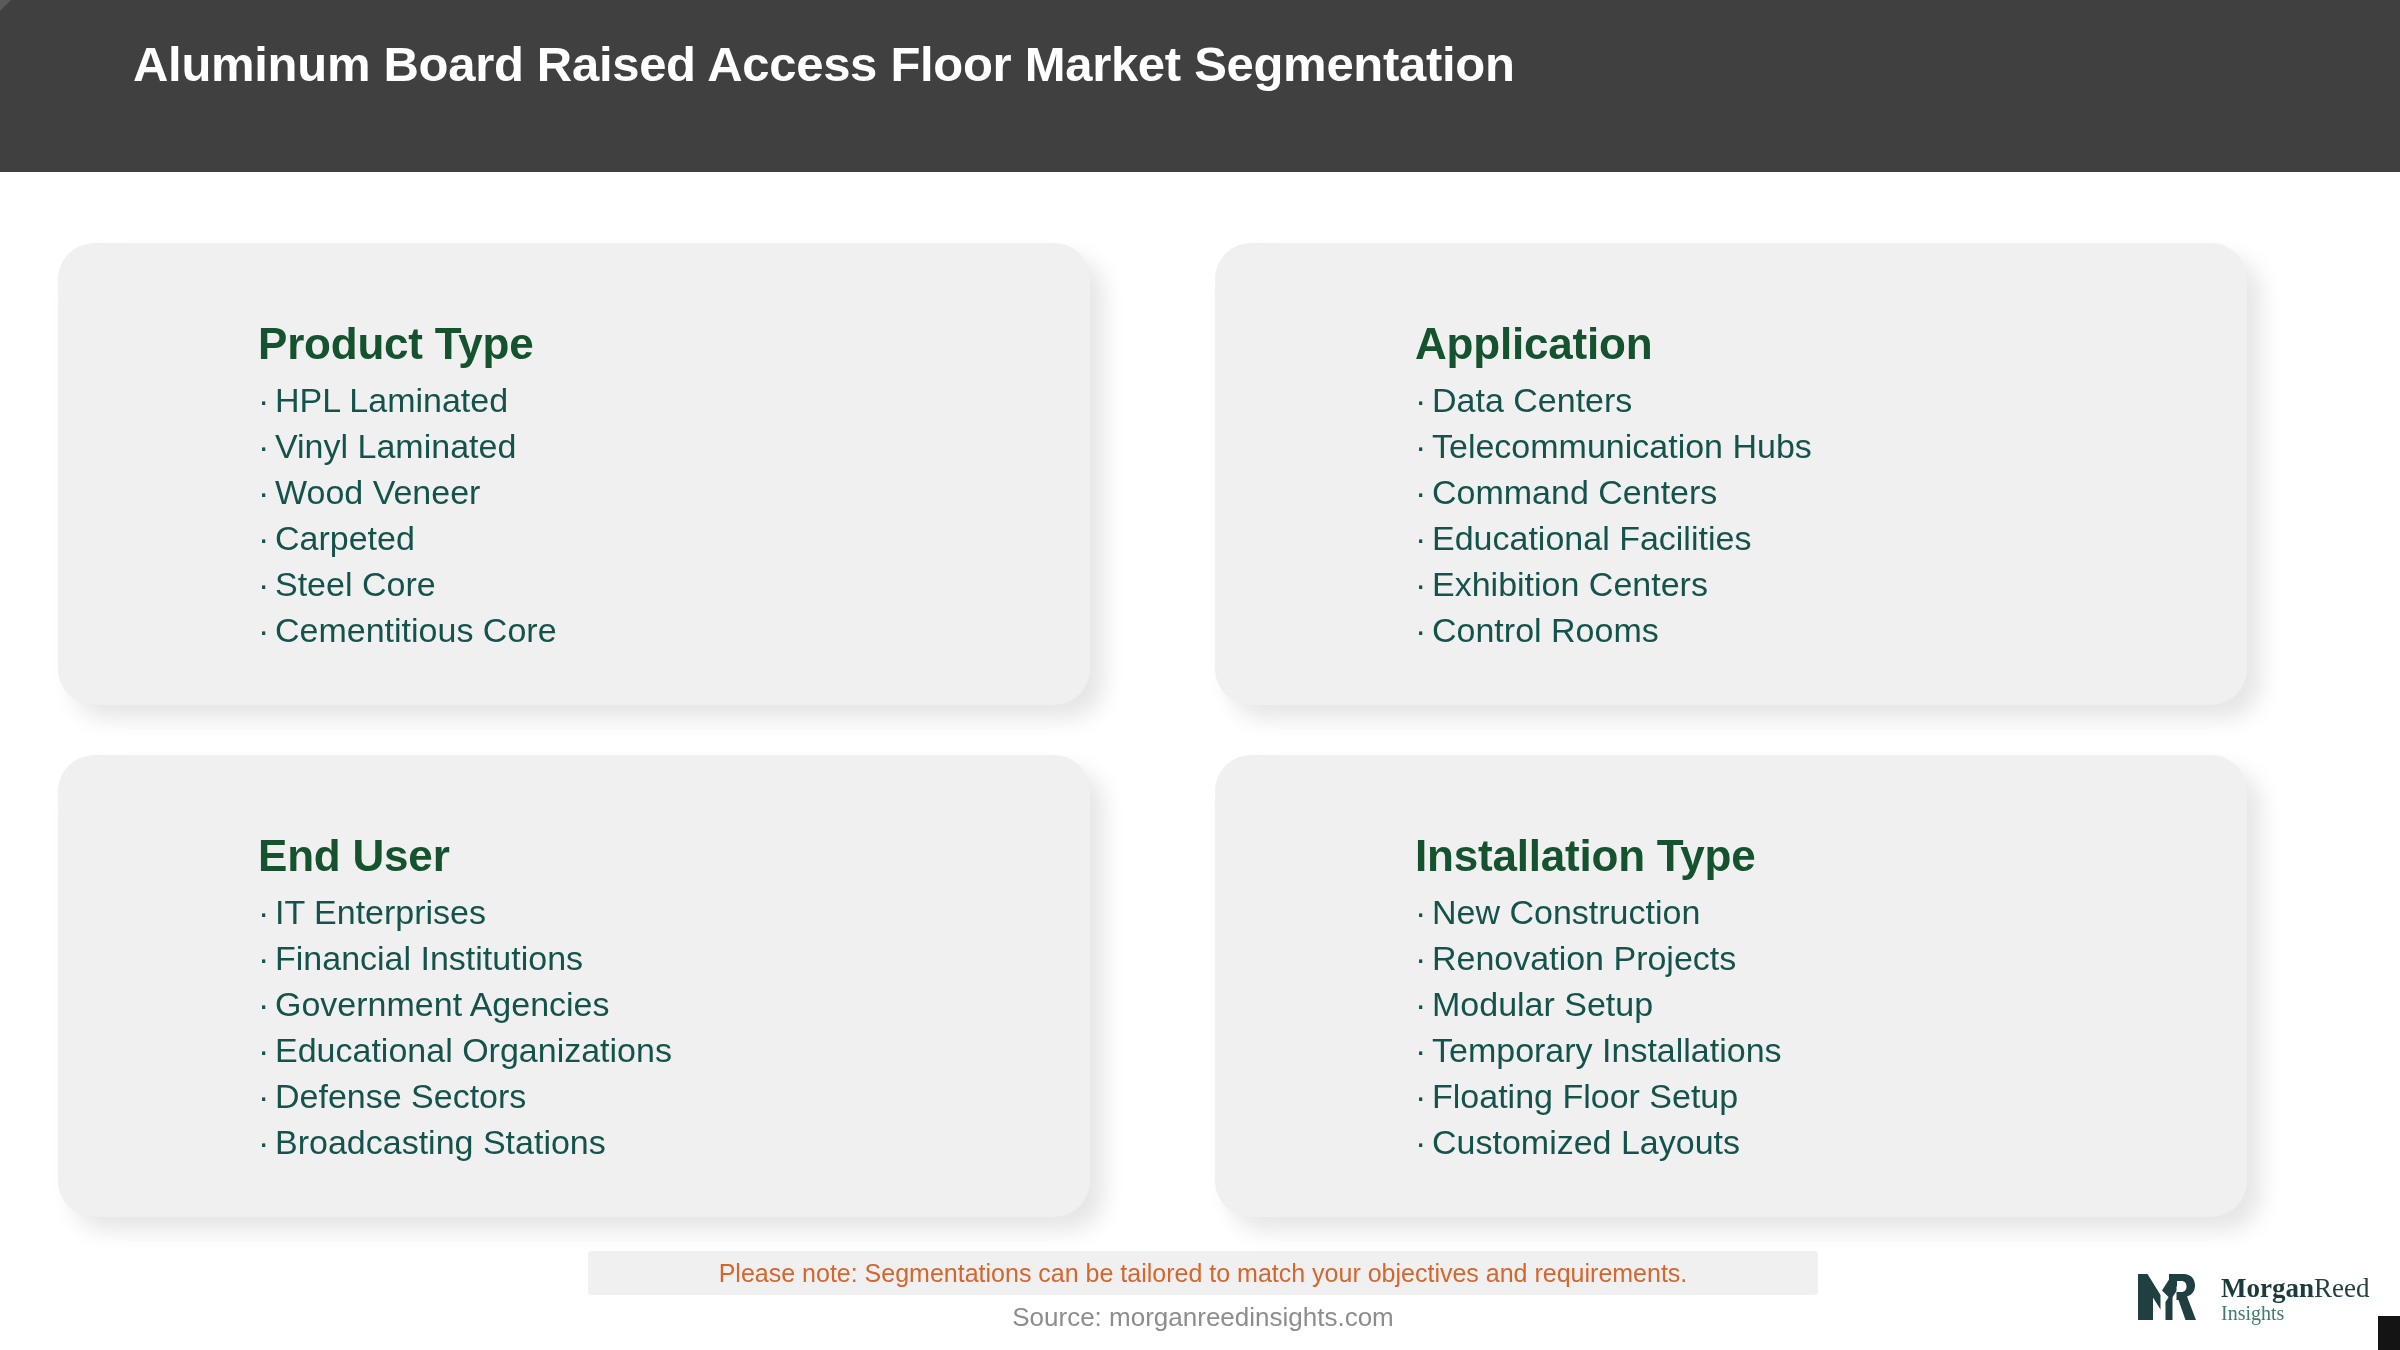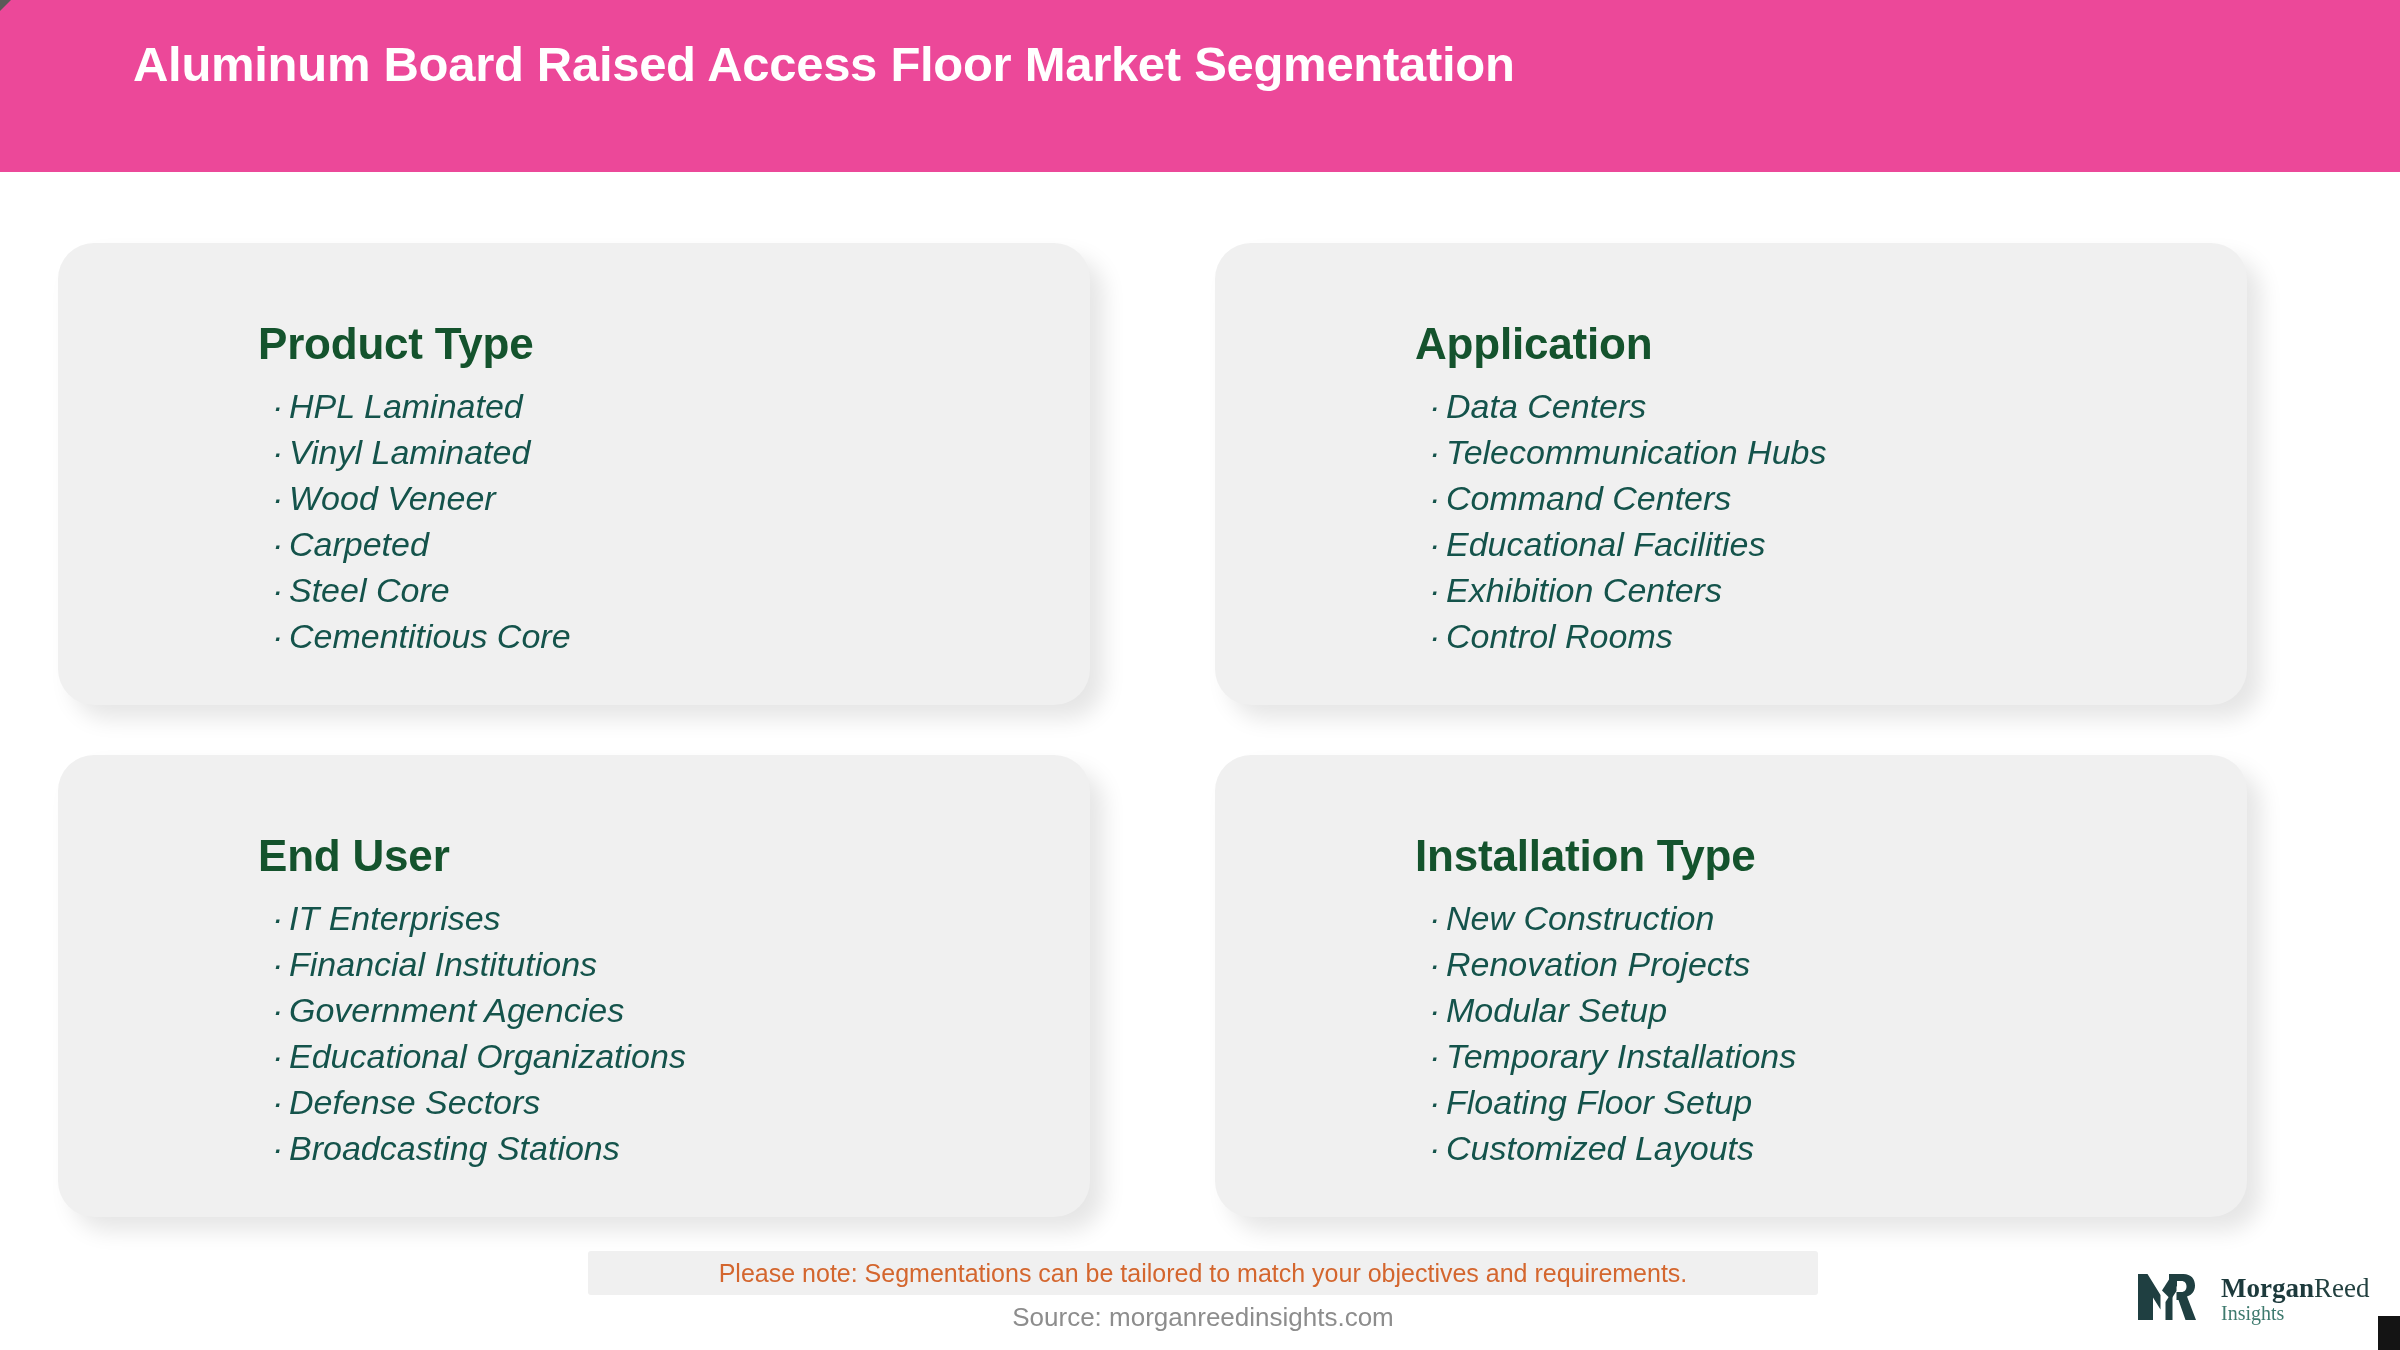--- a/index.html
+++ b/index.html
@@ -18,21 +18,21 @@
     overflow: hidden;
   }
 
   
   .header-bar {
     position: absolute;
     left: 0;
     top: 0;
     width: 2400px;
     height: 172px;
-    background: #ec4899;
+    background: #404040;
   }
   .header-title {
     position: absolute;
     left: 133px;
     top: 36px;
     font-size: 49px;
     font-weight: bold;
     color: #ffffff;
     letter-spacing: -0.3px;
     white-space: nowrap;
@@ -76,23 +76,22 @@
   .card-heading {
     font-size: 44px;
     font-weight: bold;
     color: #14532d;
     margin: 16px 0 8px 0;
     letter-spacing: -0.2px;
     white-space: nowrap;
   }
   .card-list {
     list-style: none;
-    margin: 14px;
+    margin: 0;
     padding: 0;
-    font-style: italic;
   }
   .card-list li {
     font-size: 34px;
     line-height: 46px;
     color: #14534b;
     white-space: nowrap;
     font-weight: 400;
   }
   .bullet-glyph {
     display: inline-block;

